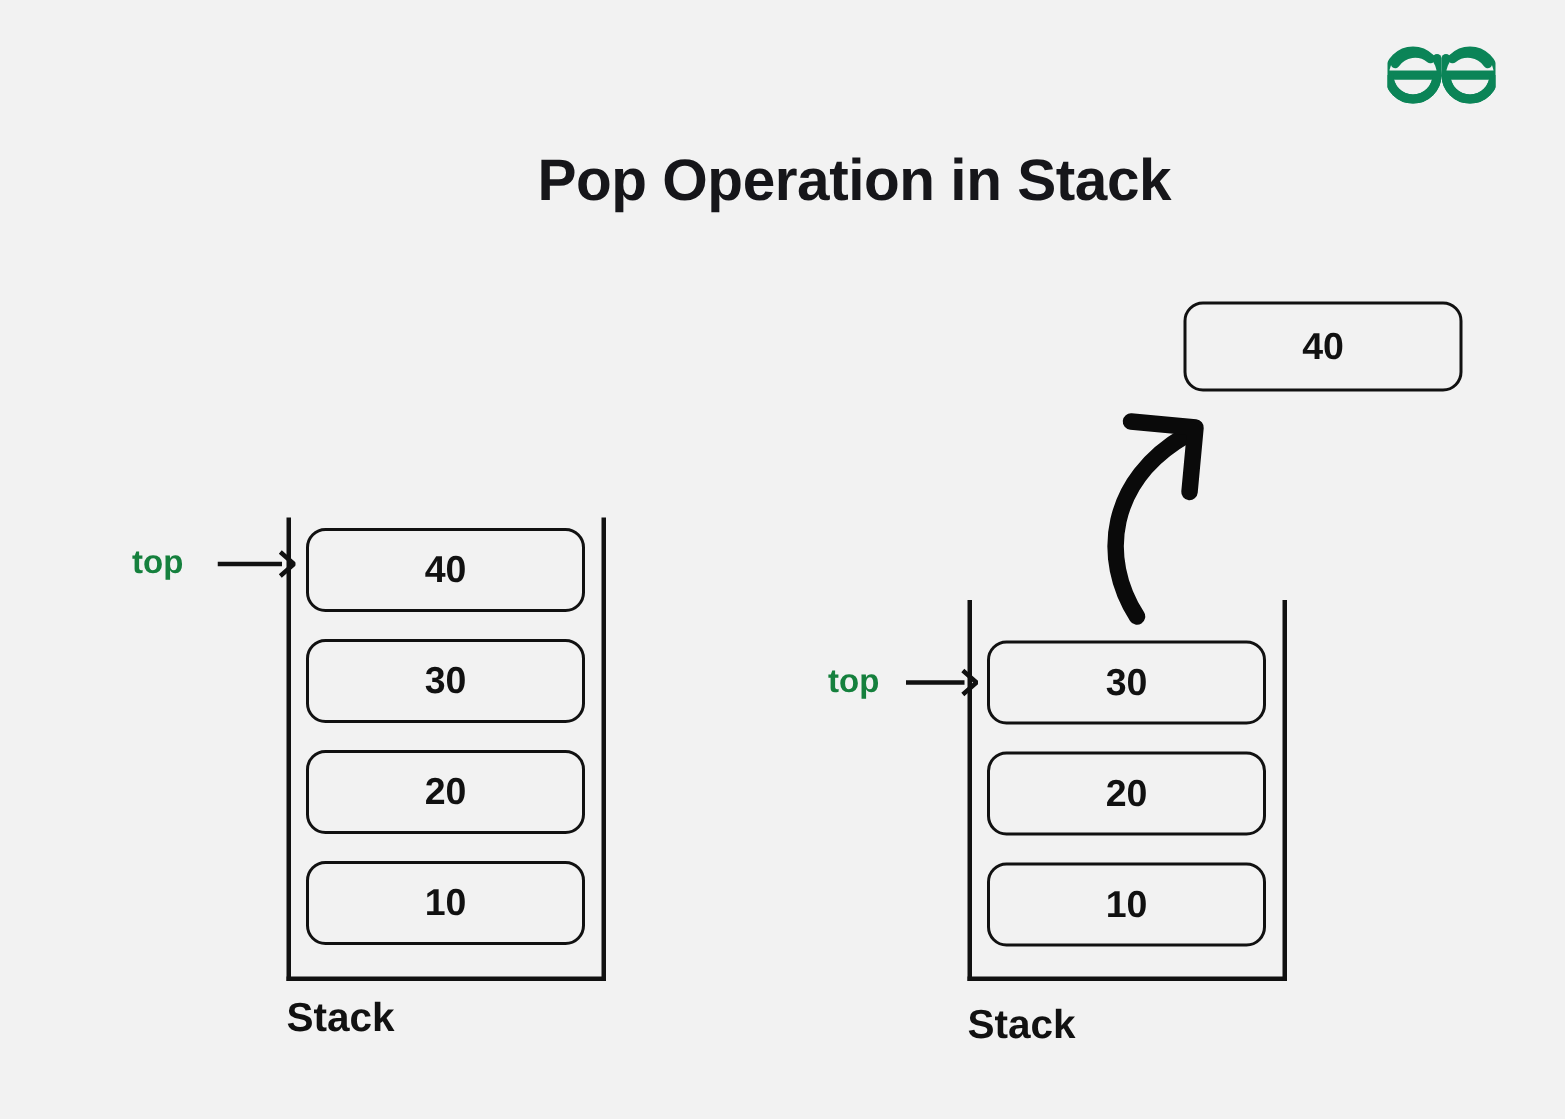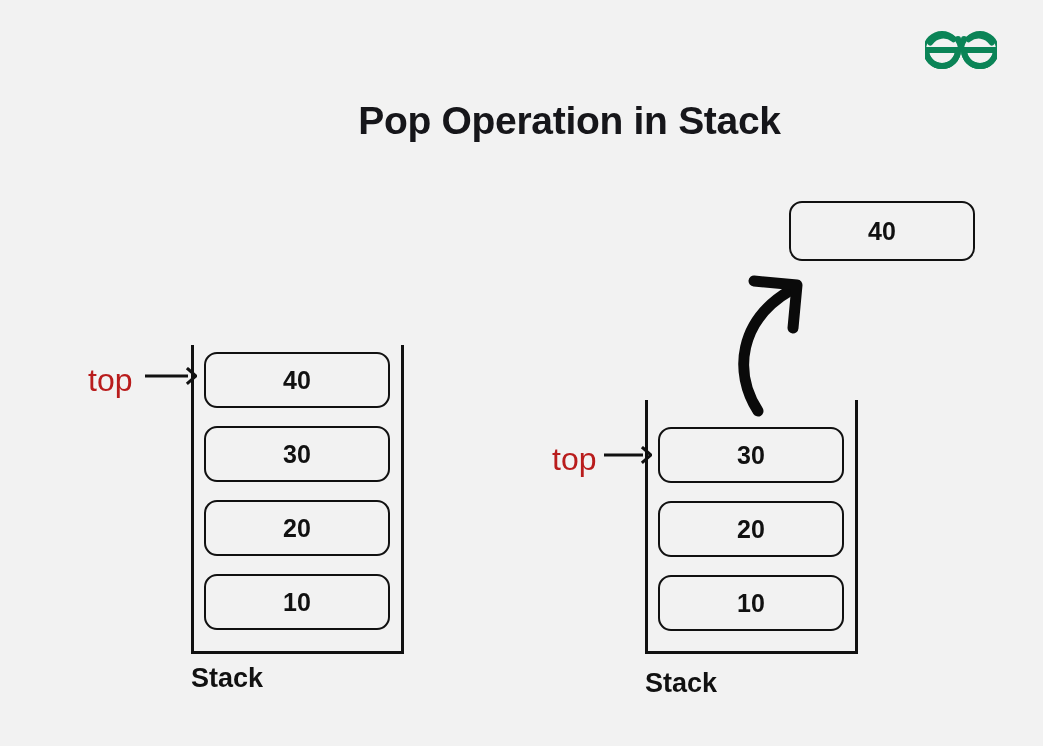--- a/index.html
+++ b/index.html
@@ -85,23 +85,23 @@
     line-height: 56px;
     text-align: center;
     font-size: 25px;
     font-weight: bold;
     color: #111;
   }
 
   
   .top-label {
     position: absolute;
-    font-size: 32px;
-    font-weight: normal;
-    color: #b91c1c;
+    font-size: 22px;
+    font-weight: bold;
+    color: #15803d;
     white-space: nowrap;
   }
   #top-label-left  { left: 88px;  top: 362px; }
   #top-label-right { left: 552px; top: 441px; }
 
   .top-arrow {
     position: absolute;
   }
   #top-arrow-left  { left: 145px; top: 364px; width: 52px; height: 24px; }
   #top-arrow-right { left: 604px; top: 443px; width: 48px; height: 24px; }

